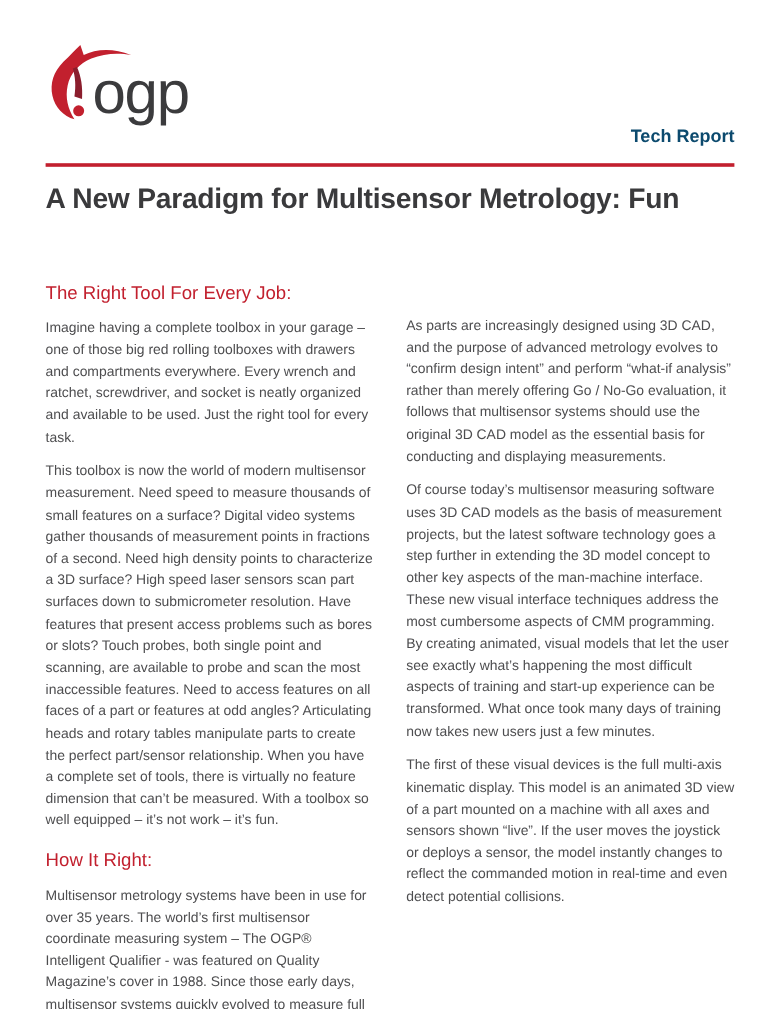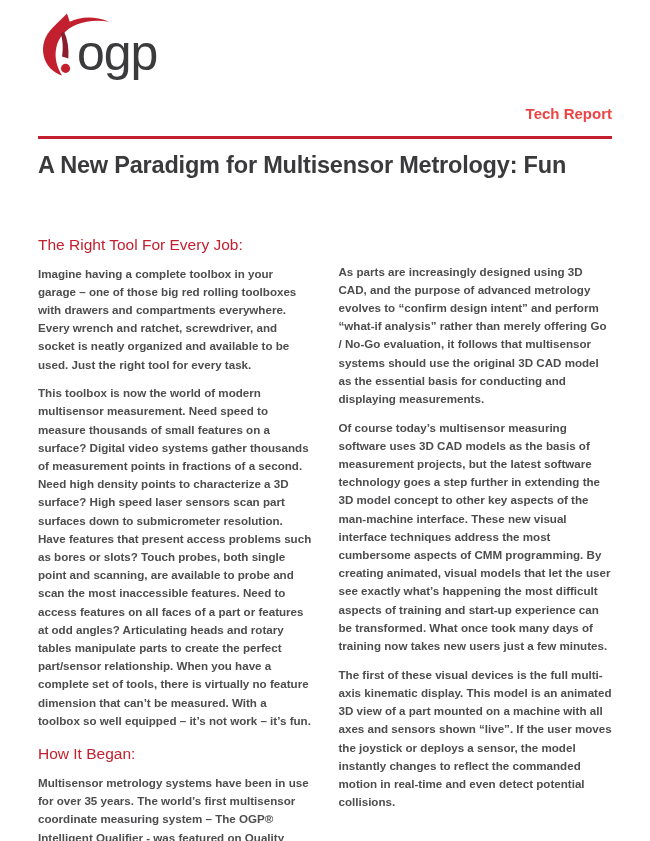--- a/index.html
+++ b/index.html
@@ -16,21 +16,21 @@
   
   .header {
     position: relative;
     height: 102px;
     padding-top: 28px;
     box-sizing: content-box;
   }
   .logo {
     position: absolute;
     left: 0;
-    top: 12px;
+    top: 36px;
     width: 230px;
     height: 76px;
   }
   .logo-mark {
     position: absolute;
     left: 0;
     top: 0;
     width: 72px;
     height: 74px;
   }
@@ -43,21 +43,21 @@
     letter-spacing: -1px;
     color: #3b3b3d;
     font-weight: 400;
   }
   .doc-type {
     position: absolute;
     right: 0;
     bottom: 8px;
     font-size: 15px;
     font-weight: bold;
-    color: #ef4444;
+    color: #0c4a6e;
   }
   .header-rule {
     height: 2.5px;
     background: #c2202e;
     margin-top: 6px;
   }
   
   .page-title {
     margin: 13px 0 0 0;
     font-size: 23.5px;
@@ -77,21 +77,20 @@
     font-size: 15.5px;
     font-weight: normal;
     color: #c2202e;
   }
   .col h2.spaced { margin-top: 15px; }
   .col p {
     margin: 0 0 10.5px 0;
     font-size: 11.6px;
     line-height: 18.2px;
     color: #4d4d4f;
-    font-weight: bold;
   }
   .col-right { padding-top: 27px; }
   
   .footer {
     position: absolute;
     right: 38px;
     top: 804px;
     font-size: 10.5px;
     color: #58595b;
     white-space: nowrap;
@@ -132,21 +131,21 @@
   <div class="header-rule"></div>
 
   <h1 class="page-title">A New Paradigm for Multisensor Metrology: Fun</h1>
 
   <div class="columns">
 
     <div class="col col-left">
       <h2>The Right Tool For Every Job:</h2>
       <p>Imagine having a complete toolbox in your garage – one of those big red rolling toolboxes with drawers and compartments everywhere. Every wrench and ratchet, screwdriver, and socket is neatly organized and available to be used. Just the right tool for every task.</p>
       <p>This toolbox is now the world of modern multisensor measurement. Need speed to measure thousands of small features on a surface? Digital video systems gather thousands of measurement points in fractions of a second. Need high density points to characterize a 3D surface? High speed laser sensors scan part surfaces down to submicrometer resolution. Have features that present access problems such as bores or slots? Touch probes, both single point and scanning, are available to probe and scan the most inaccessible features. Need to access features on all faces of a part or features at odd angles? Articulating heads and rotary tables manipulate parts to create the perfect part/sensor relationship. When you have a complete set of tools, there is virtually no feature dimension that can’t be measured. With a toolbox so well equipped – it’s not work – it’s fun.</p>
-      <h2 class="spaced">How It Began:</h2>
+      <h2 class="spaced">How It Right:</h2>
       <p>Multisensor metrology systems have been in use for over 35 years. The world’s first multisensor coordinate measuring system – The OGP® Intelligent Qualifier - was featured on Quality Magazine’s cover in 1988. Since those early days, multisensor systems quickly evolved to measure full 3D geometries, combining data from touch probes, scanning probes, point and line scan lasers, as well as a variety of optical / video sensors.</p>
 
     </div>
 
     <div class="col col-right">
       <p>As parts are increasingly designed using 3D CAD, and the purpose of advanced metrology evolves to “confirm design intent” and perform “what-if analysis” rather than merely offering Go / No-Go evaluation, it follows that multisensor systems should use the original 3D CAD model as the essential basis for conducting and displaying measurements.</p>
       <p>Of course today’s multisensor measuring software uses 3D CAD models as the basis of measurement projects, but the latest software technology goes a step further in extending the 3D model concept to other key aspects of the man-machine interface. These new visual interface techniques address the most cumbersome aspects of CMM programming. By creating animated, visual models that let the user see exactly what’s happening the most difficult aspects of training and start-up experience can be transformed. What once took many days of training now takes new users just a few minutes.</p>
       <p>The first of these visual devices is the full multi-axis kinematic display. This model is an animated 3D view of a part mounted on a machine with all axes and sensors shown “live”. If the user moves the joystick or deploys a sensor, the model instantly changes to reflect the commanded motion in real-time and even detect potential collisions.</p>
     </div>
 

